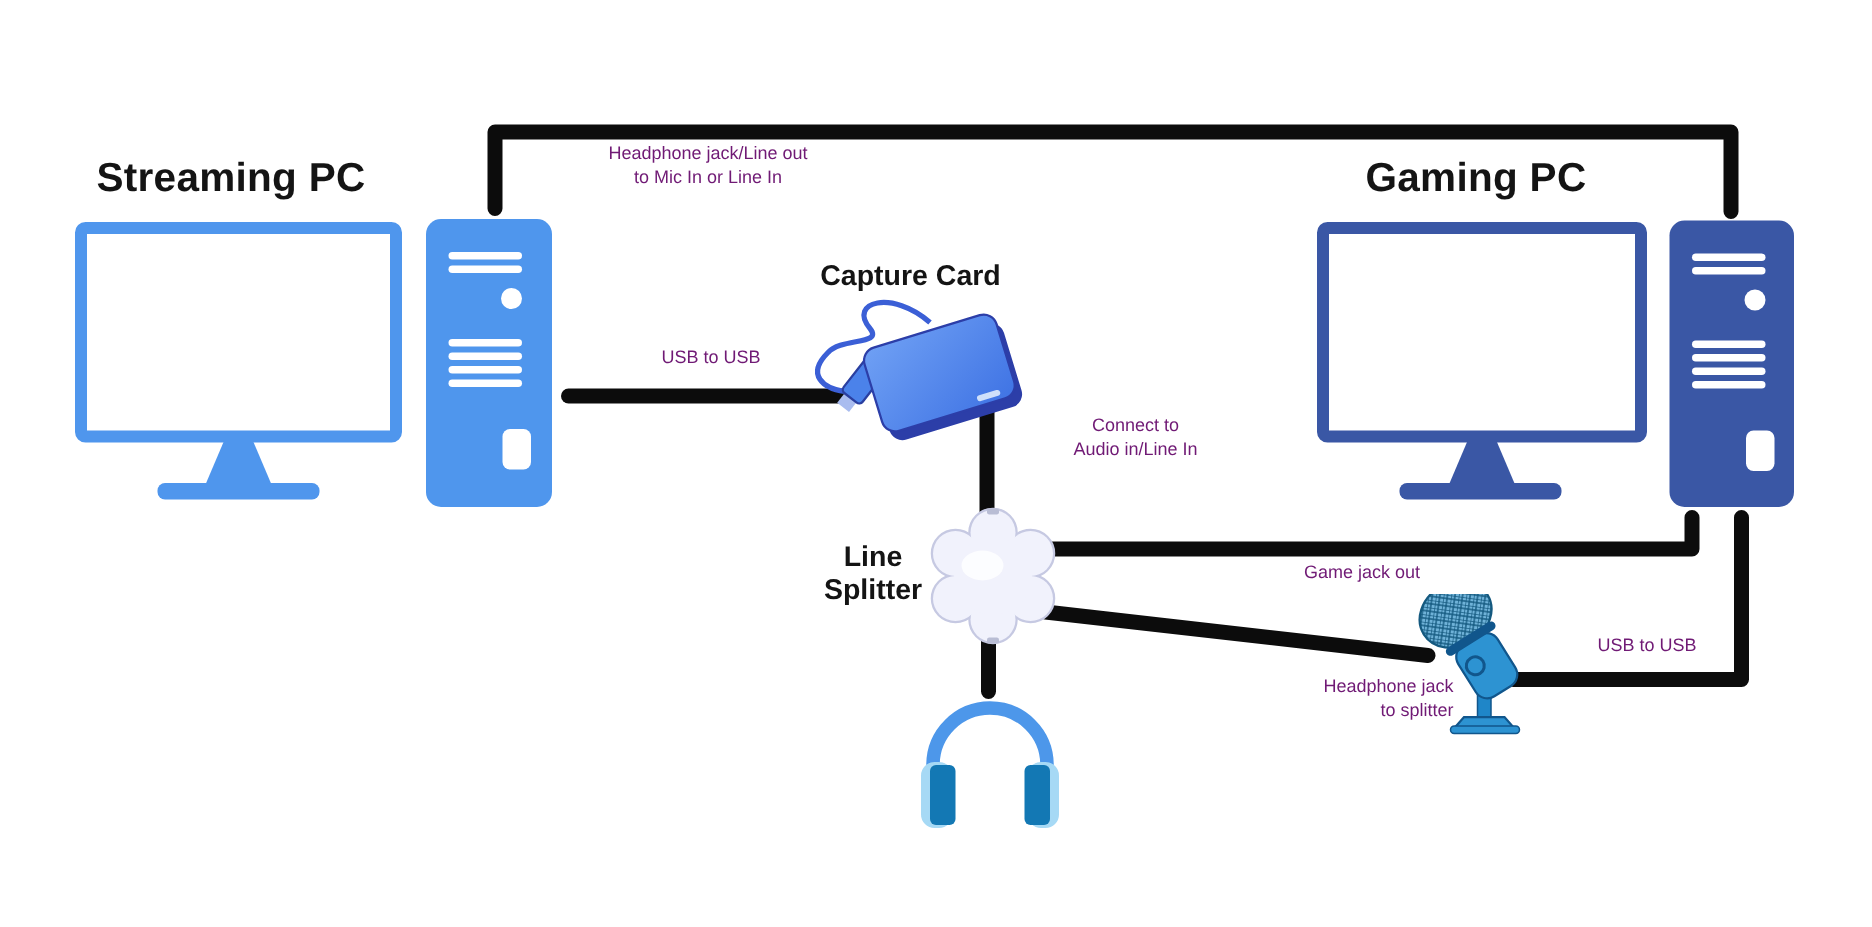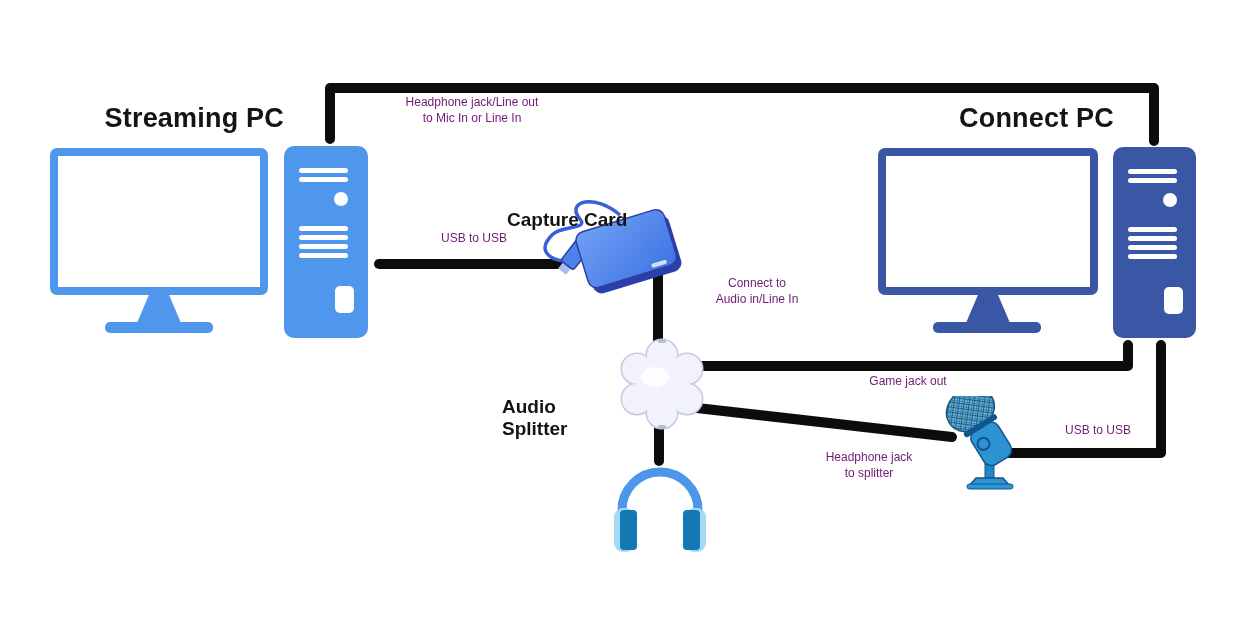--- a/index.html
+++ b/index.html
@@ -5,26 +5,26 @@
   html,body{margin:0;padding:0;background:#ffffff;}
   .canvas{
     position:relative;width:1248px;height:618px;overflow:hidden;
     font-family:"Liberation Sans",sans-serif;background:#ffffff;
   }
   .abs{position:absolute;}
   .wires{position:absolute;left:0;top:0;width:1248px;height:618px;}
   .wire{stroke:#0c0c0c;stroke-width:10;fill:none;stroke-linecap:round;stroke-linejoin:round;}
 
   .title{
-    position:absolute;width:260px;text-align:right;
+    position:absolute;width:260px;text-align:center;
     font-size:27px;font-weight:700;color:#141414;letter-spacing:.2px;
   }
   .boldlabel{
-    position:absolute;text-align:left;font-size:19px;font-weight:700;color:#141414;
-    white-space:pre-line;line-height:1.15;margin-top:35px;
+    position:absolute;text-align:center;font-size:19px;font-weight:700;color:#141414;
+    white-space:pre-line;line-height:1.15;
   }
   .graylabel{
     position:absolute;text-align:center;font-size:12px;color:#701a75;
     white-space:pre-line;line-height:1.32;
   }
 
   
   .monitor{
     position:absolute;background:#ffffff;border-radius:7px;box-sizing:border-box;
   }
@@ -52,21 +52,21 @@
     <path class="wire" d="M 330 139 L 330 88 L 1154 88 L 1154 141"></path>
     <path class="wire" d="M 379 264 L 565 264"></path>
     <path class="wire" d="M 658 273 L 658 349"></path>
     <path class="wire" d="M 698 366 L 1128 366 L 1128 345"></path>
     <path class="wire" d="M 659 424 L 659 461"></path>
     <path class="wire" d="M 697 408 L 952 437"></path>
     <path class="wire" d="M 1009 453 L 1161 453 L 1161 345"></path>
   </svg>
 
   <div class="title" style="left:24px;top:103px;">Streaming PC</div>
-  <div class="title" style="left:854px;top:103px;">Connect PC</div>
+  <div class="title" style="left:854px;top:103px;">Gaming PC</div>
 
   <div class="monitor light" style="left:50px;top:148px;width:218px;height:147px;"></div>
   <div class="stand light" style="left:137px;top:294px;width:44px;height:29px;"></div>
   <div class="base light" style="left:105px;top:322px;width:108px;height:11px;"></div>
   <div class="tower light" style="left:284px;top:146px;width:84px;height:192px;">
     <div class="vent" style="top:22px;"></div>
     <div class="vent" style="top:31px;"></div>
     <div class="pwr"></div>
     <div class="vent" style="top:80px;"></div>
     <div class="vent" style="top:89px;"></div>
@@ -152,26 +152,26 @@
     <rect x="22" y="88" width="46" height="5" rx="2.5" fill="#2d93d2" stroke="#11568c" stroke-width="1"></rect>
     <g transform="rotate(-32 45 45)">
       <rect x="29" y="28" width="31" height="40" rx="9" fill="#2d93d2" stroke="#11568c" stroke-width="1.5"></rect>
       <circle cx="38" cy="44" r="6" fill="none" stroke="#11568c" stroke-width="2"></circle>
       <ellipse cx="45" cy="8" rx="25" ry="21" fill="url(#mesh)" stroke="#14597f" stroke-width="1.5"></ellipse>
       <rect x="26" y="24" width="38" height="6" rx="3" fill="#11568c"></rect>
     </g>
   </svg>
 
   <div class="boldlabel" style="left:507px;top:174px;width:200px;">Capture Card</div>
-  <div class="boldlabel" style="left:502px;top:361px;width:160px;">Audio
+  <div class="boldlabel" style="left:502px;top:361px;width:160px;">Line
 Splitter</div>
 
   <div class="graylabel" style="left:342px;top:95px;width:260px;">Headphone jack/Line out
 to Mic In or Line In</div>
   <div class="graylabel" style="left:394px;top:231px;width:160px;">USB to USB</div>
   <div class="graylabel" style="left:667px;top:236px;width:180px;margin-top:40px;">Connect to
 Audio in/Line In</div>
   <div class="graylabel" style="left:808px;top:374px;width:200px;">Game jack out</div>
-  <div class="graylabel" style="left:769px;top:450px;width:200px;">Headphone jack
+  <div class="graylabel" style="left:769px;top:450px;width:200px;text-align:right;">Headphone jack
 to splitter</div>
   <div class="graylabel" style="left:1018px;top:423px;width:160px;">USB to USB</div>
 
 </div>
 
 </body></html>

